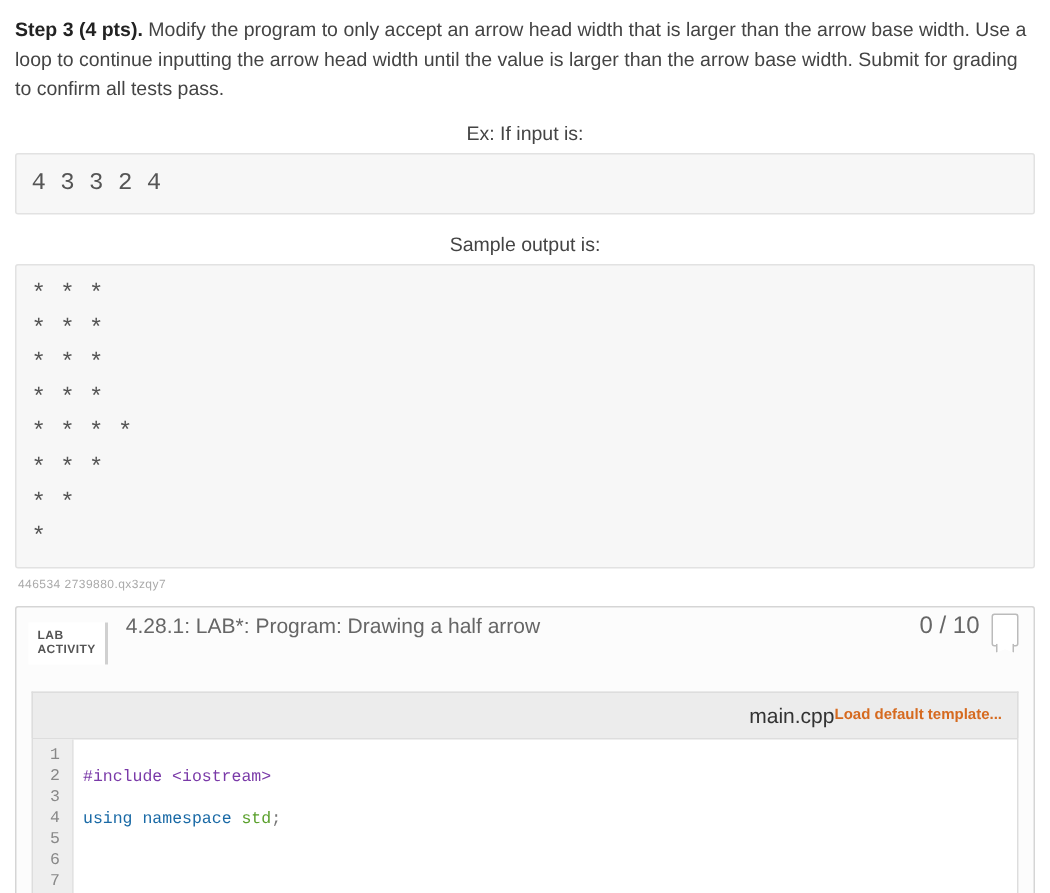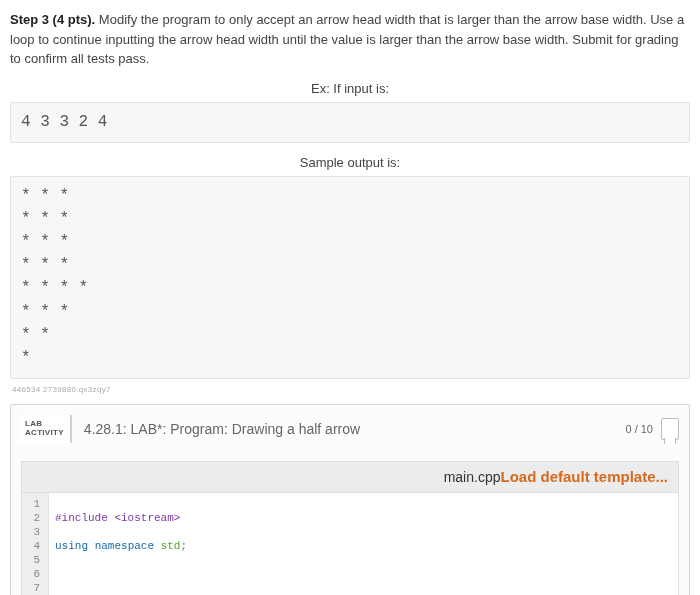--- a/index.html
+++ b/index.html
@@ -48,21 +48,20 @@
 
   
   .lab-card {
     border: 1px solid #d5d5d5;
     border-radius: 2px;
     background: #fcfcfc;
     padding-bottom: 10px;
   }
   .lab-header {
     display: flex;
-    align-items: center;
     padding: 4px 10px 4px 0;
     border-bottom: 0;
   }
   .lab-badge {
     background: #fff;
     color: #555;
     font-size: 8px;
     font-weight: 700;
     line-height: 1.1;
     padding: 5px 6px;
@@ -71,21 +70,21 @@
     letter-spacing: 0.3px;
   }
   .lab-title {
     color: #666;
     font-size: 14px;
     flex: 1;
     padding-left: 4px;
   }
   .lab-score {
     color: #666;
-    font-size: 11px;
+    font-size: 16px;
     margin-right: 8px;
   }
   .lab-ribbon {
     width: 16px;
     height: 20px;
     border: 1px solid #bbb;
     border-radius: 2px;
     position: relative;
     background: #fff;
   }
@@ -116,21 +115,21 @@
   }
   .file-title {
     flex: 1;
     text-align: right;
     color: #333;
     font-size: 14px;
     font-weight: 400;
   }
   .load-template {
     color: #d66a1f;
-    font-size: 15px;
+    font-size: 10px;
     font-weight: 600;
     margin-right: 10px;
     cursor: pointer;
   }
 
   .editor {
     display: flex;
     border: 1px solid #ddd;
     background: #fff;
     height: 200px;

